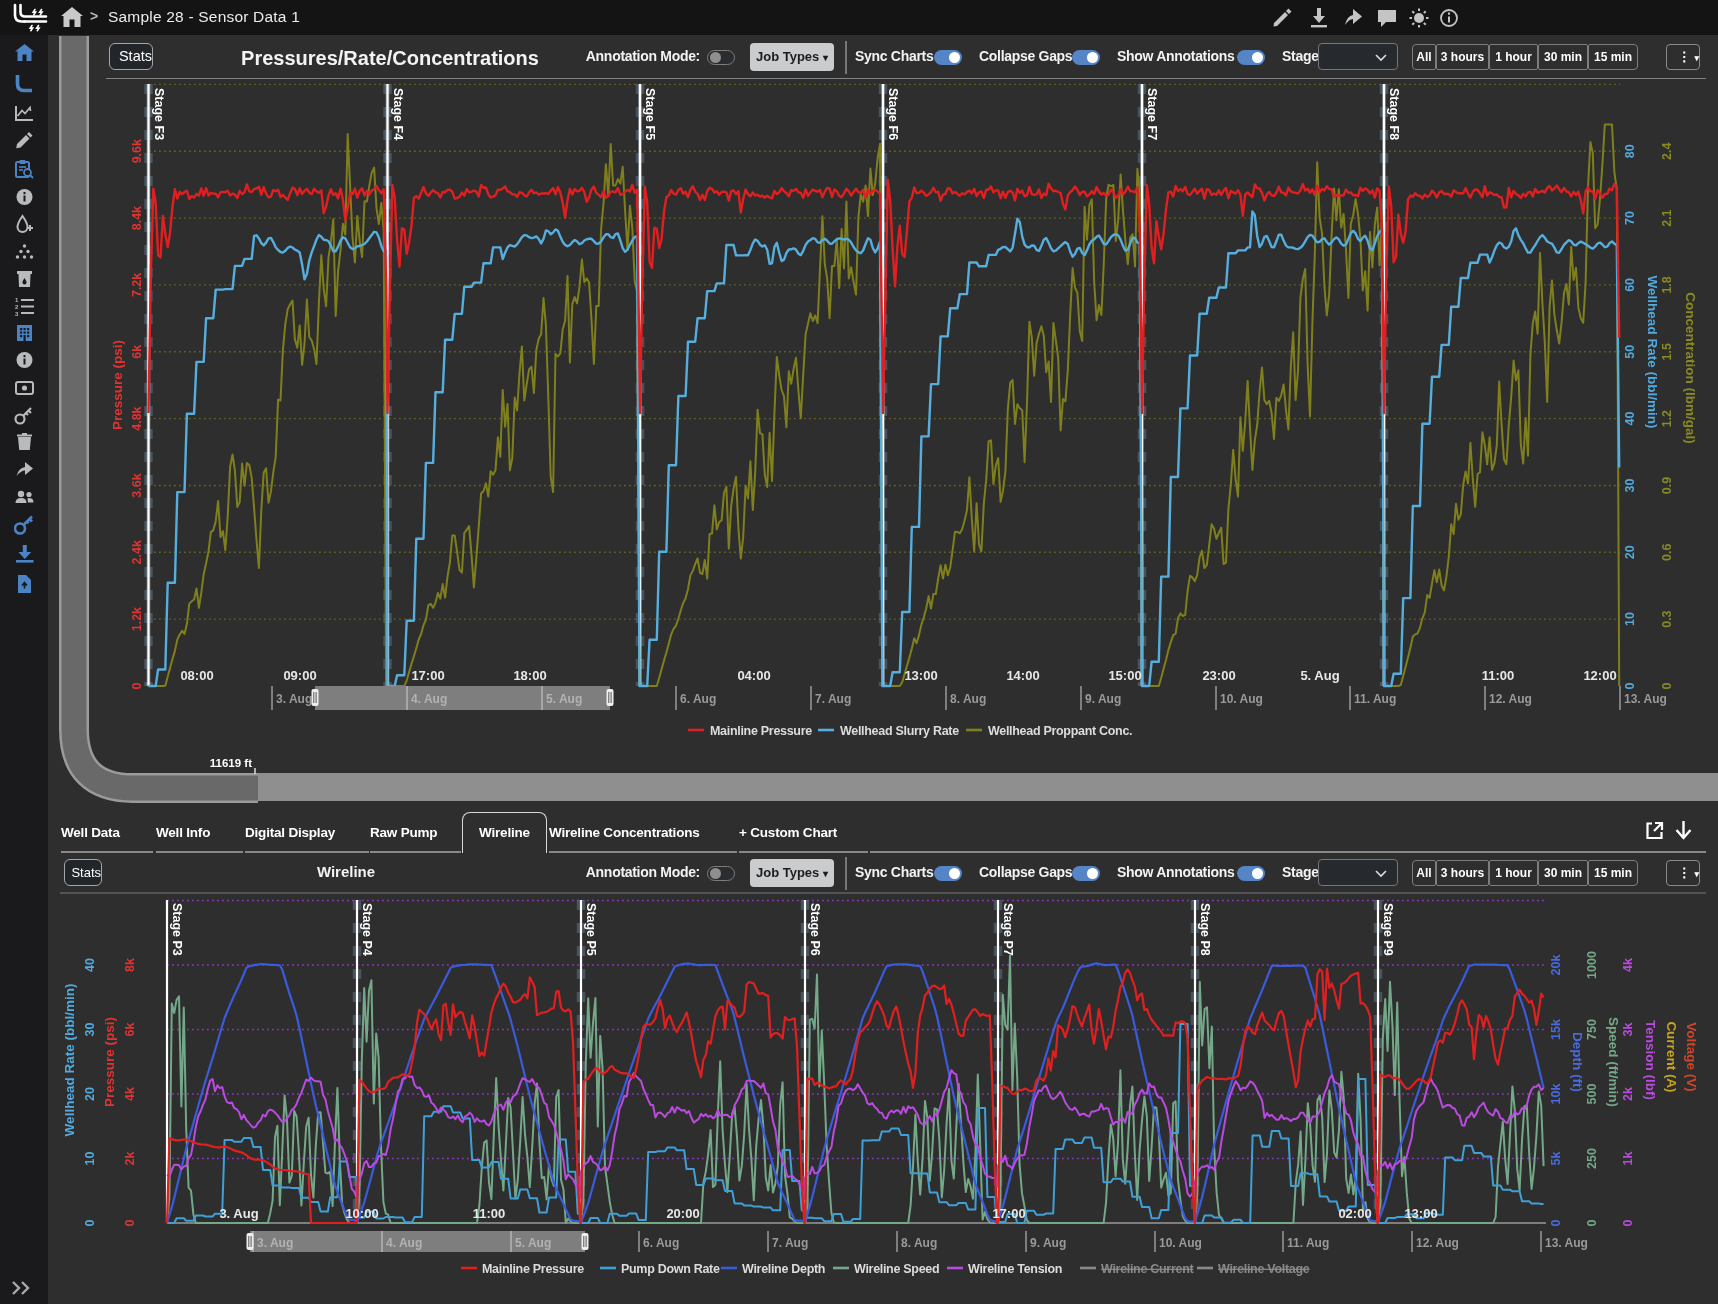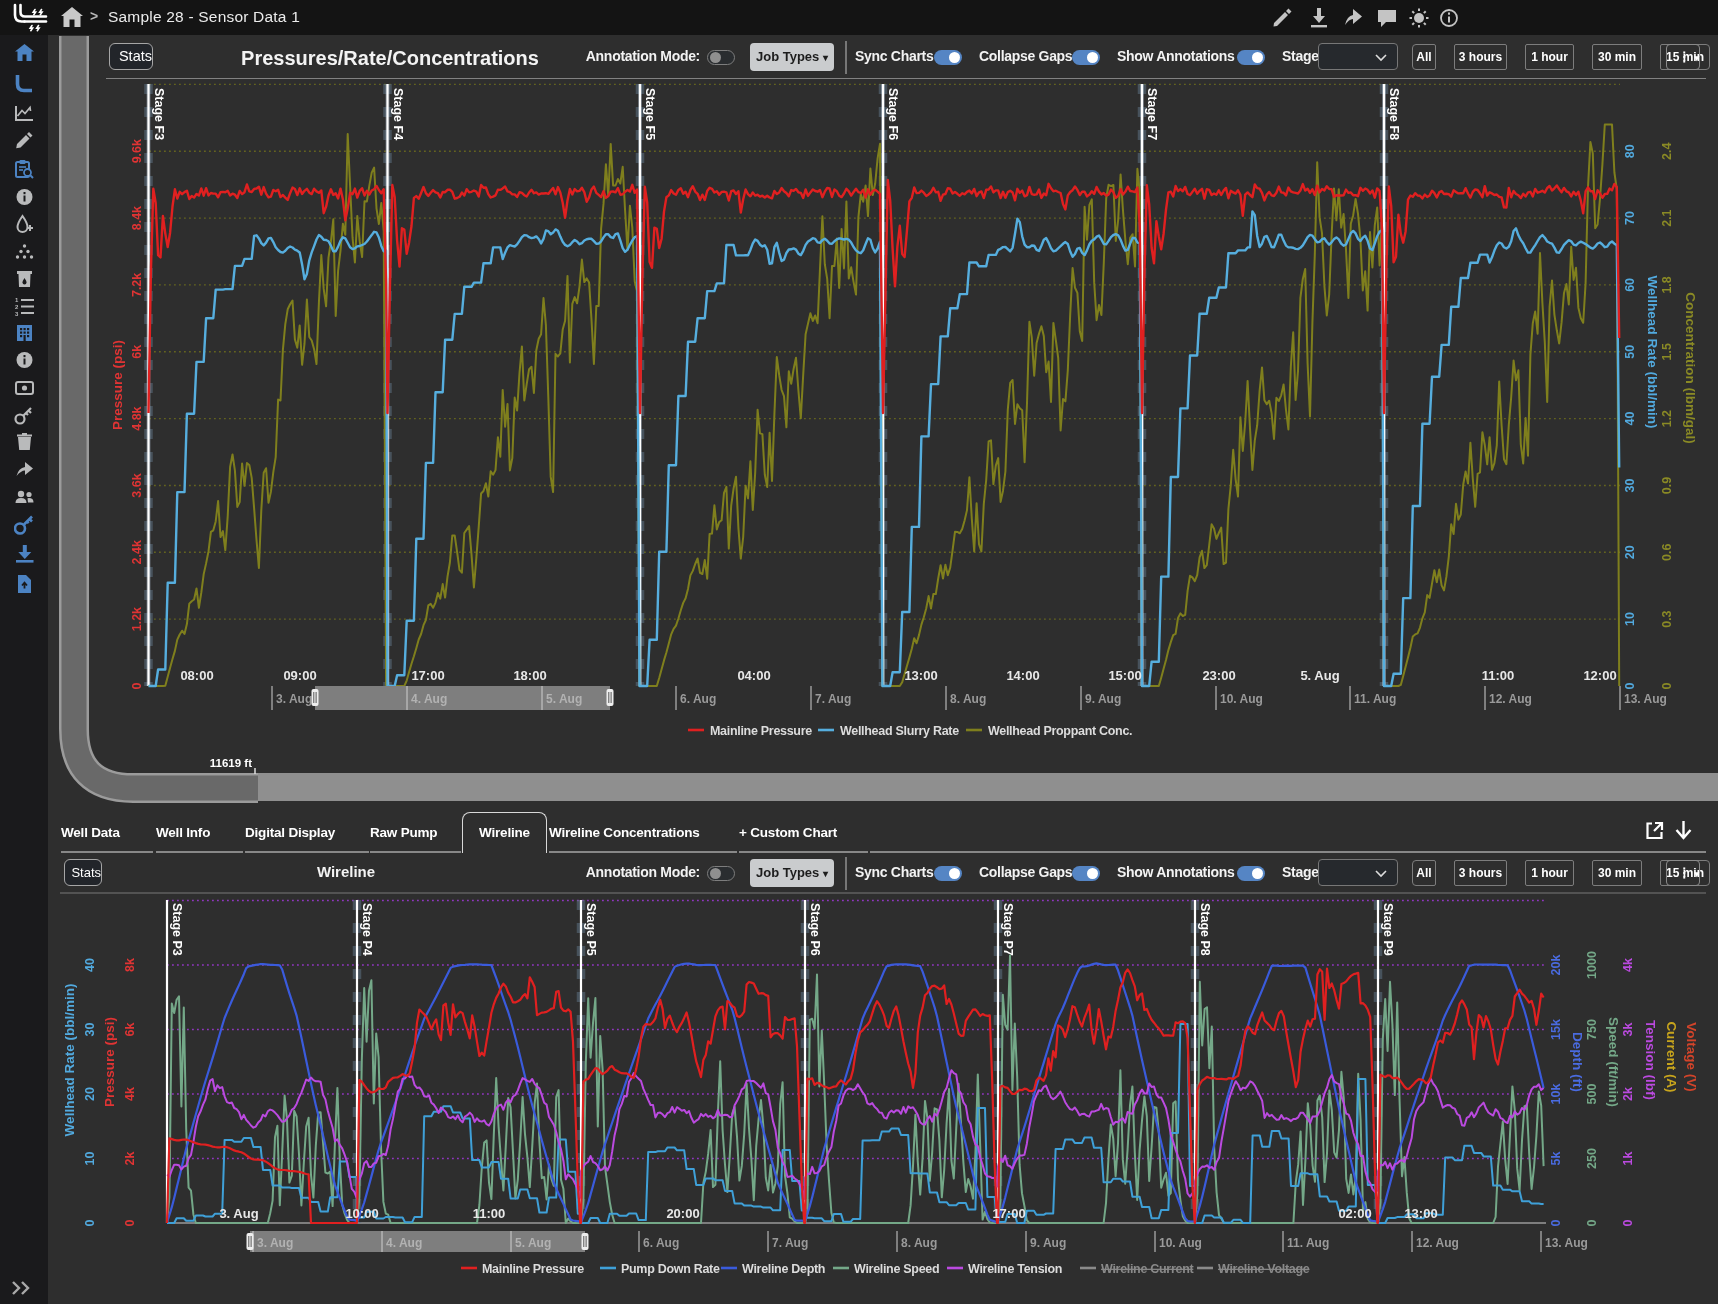--- a/index.html
+++ b/index.html
@@ -9,21 +9,21 @@
 .btn{position:absolute;border:1px solid #8a8a8a;border-radius:4px;color:#fff;
  font-size:13px;font-weight:700;text-align:right;background:transparent}
 .tog{position:absolute;width:28px;height:15px;border-radius:8px}
 .tog .k{position:absolute;top:2px;width:11px;height:11px;border-radius:50%}
 .tog.on{background:#5585c4}
 .tog.on .k{right:2.5px;background:#fff}
 .tog.off{background:#2a2d30;border:1px solid #7d7d7d}
 .tog.off .k{left:2px;top:1.2px;background:#8f8f8f}
 .grp{position:absolute;display:flex}
 .grp div{border:1px solid #7d7d7d;color:#fff;font-size:12px;font-weight:700;
- height:26px;line-height:24px;text-align:center;margin-right:18px;border-radius:2px}
+ height:26px;line-height:24px;text-align:center;margin-right:0;border-radius:2px}
 .grp div:first-child{border-radius:4px 2px 2px 4px}
 .grp div:last-child{margin-right:8px;border-radius:2px 4px 4px 2px}
 .tab{position:absolute;top:812px;height:41px;line-height:41px;
  color:#fff;font-size:13.5px;font-weight:700;white-space:nowrap;letter-spacing:-.2px}
 .tabline{position:absolute;top:851px;height:2px;background:#888}
 svg text{font-family:"Liberation Sans",sans-serif}
 </style></head>
 <body>
 
 <svg class="abs" style="left:0;top:0" width="1718" height="1304" viewBox="0 0 1718 1304">

